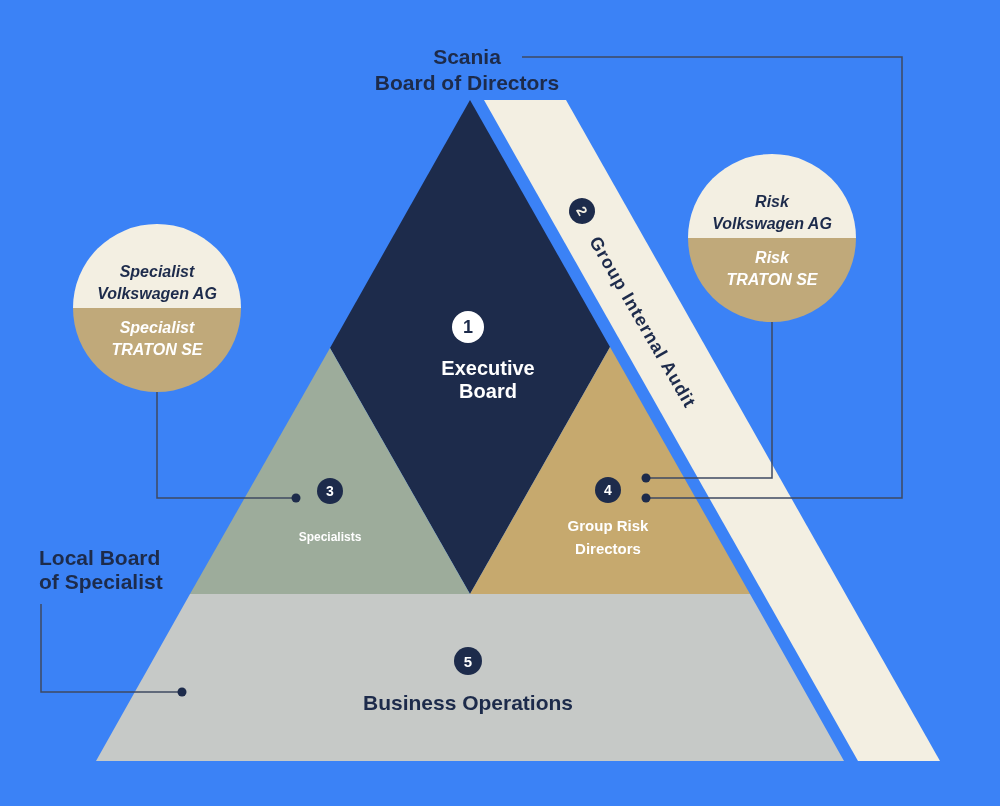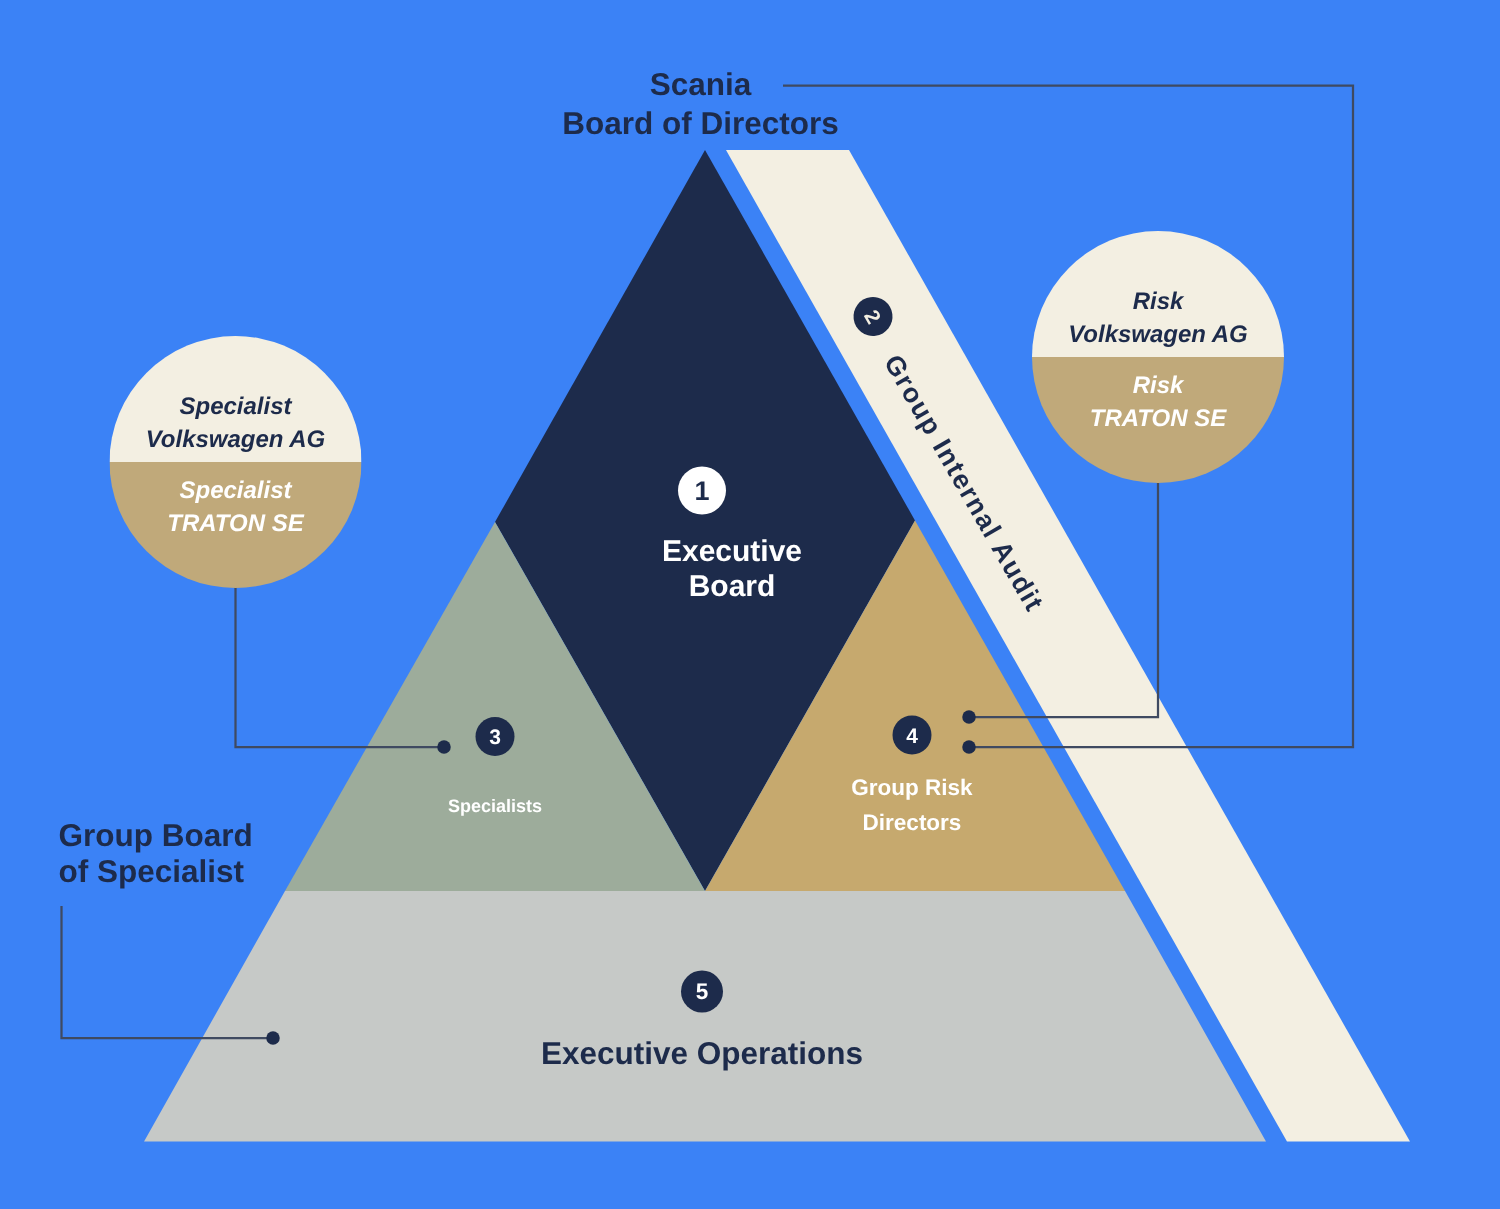--- a/index.html
+++ b/index.html
@@ -71,21 +71,21 @@
     <polyline points="41,604 41,692 179,692" fill="none" stroke="#3f4a61" stroke-width="1.5"></polyline>
     <circle cx="182" cy="692" r="4.5" fill="#1d2b4b"></circle>
   </svg>
 
   <div class="txt navy-txt title">
     <div>Scania</div>
     <div>Board of Directors</div>
   </div>
 
   <div class="txt navy-txt local-board">
-    <div>Group Board</div>
+    <div>Local Board</div>
     <div>of Specialist</div>
   </div>
 
   <div class="badge badge-white b1">1</div>
   <div class="badge badge-navy b2">2</div>
   <div class="badge badge-navy b3">3</div>
   <div class="badge badge-navy b4">4</div>
   <div class="badge badge-navy b5">5</div>
 
   <div class="txt white-txt exec-label">
@@ -95,21 +95,21 @@
 
   <div class="txt navy-txt audit-label">Group Internal Audit</div>
 
   <div class="txt white-txt spec-label">Specialists</div>
 
   <div class="txt white-txt risk-label">
     <div>Group Risk</div>
     <div>Directors</div>
   </div>
 
-  <div class="txt navy-txt bizops-label">Executive Operations</div>
+  <div class="txt navy-txt bizops-label">Business Operations</div>
 
   <div class="callout callout-left">
     <div class="half half-top">
       <div>Specialist</div>
       <div>Volkswagen AG</div>
     </div>
     <div class="half half-bottom">
       <div>Specialist</div>
       <div>TRATON SE</div>
     </div>

